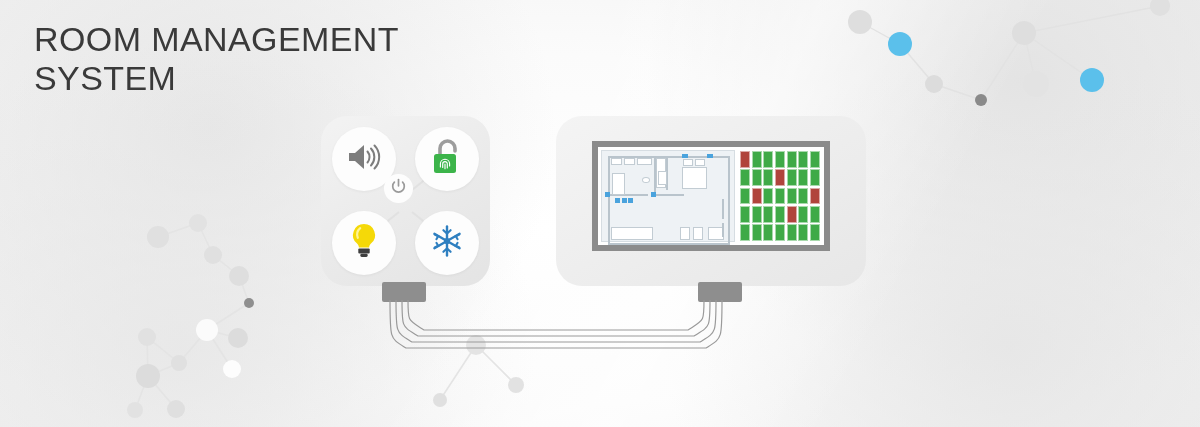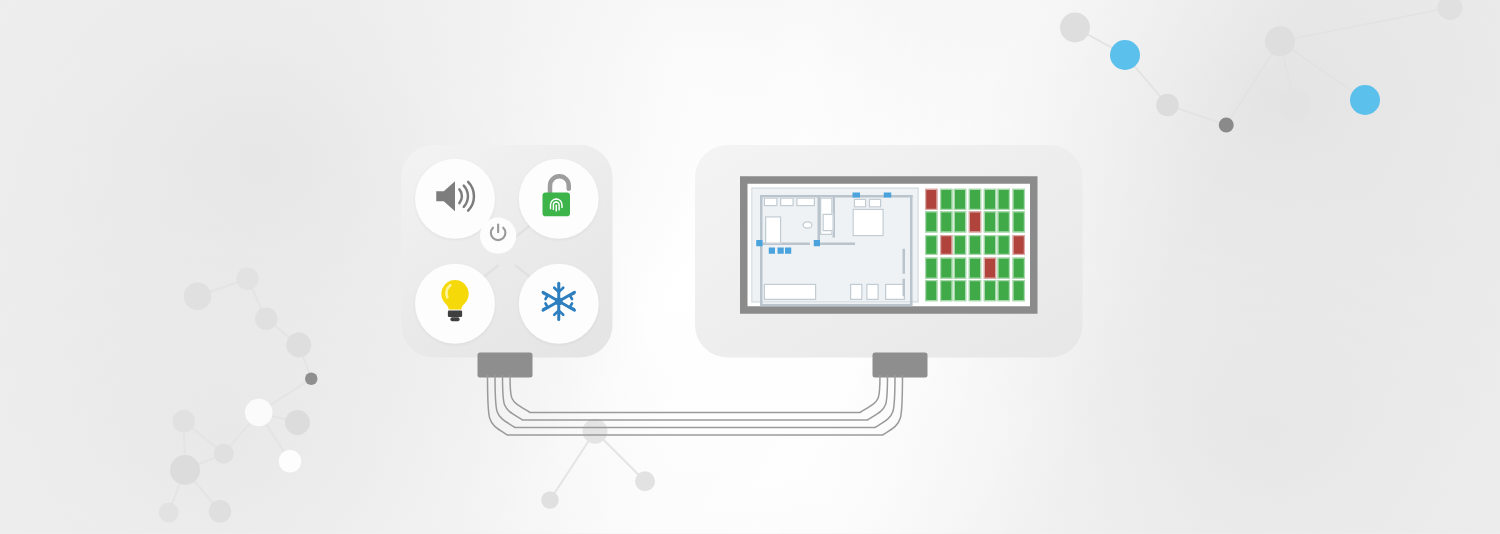--- a/index.html
+++ b/index.html
@@ -190,20 +190,22 @@
         <circle cx="900" cy="44" r="12" fill="#5bc0eb" stroke="none"></circle>
         <circle cx="934" cy="84" r="9" fill="#dcdcdc" stroke="none"></circle>
         <circle cx="981" cy="100" r="6" fill="#8a8a8a" stroke="none"></circle>
         <circle cx="1024" cy="33" r="12" fill="#dedede" stroke="none"></circle>
         <circle cx="1036" cy="84" r="13" fill="#e3e3e3" stroke="none"></circle>
         <circle cx="1092" cy="80" r="12" fill="#5bc0eb" stroke="none"></circle>
         <circle cx="1160" cy="6" r="10" fill="#e0e0e0" stroke="none"></circle>
       </g>
   </svg>
 
+  <div class="title">ROOM MANAGEMENT
+SYSTEM</div>
 
   <div class="panel">
 
     <svg width="169" height="170" style="position:absolute;left:0;top:0;">
       <line x1="58" y1="58" x2="78" y2="74" stroke="#e1e1e1" stroke-width="2"></line>
       <line x1="111" y1="58" x2="91" y2="74" stroke="#e1e1e1" stroke-width="2"></line>
       <line x1="58" y1="112" x2="78" y2="96" stroke="#e1e1e1" stroke-width="2"></line>
       <line x1="111" y1="112" x2="91" y2="96" stroke="#e1e1e1" stroke-width="2"></line>
     </svg>
 

